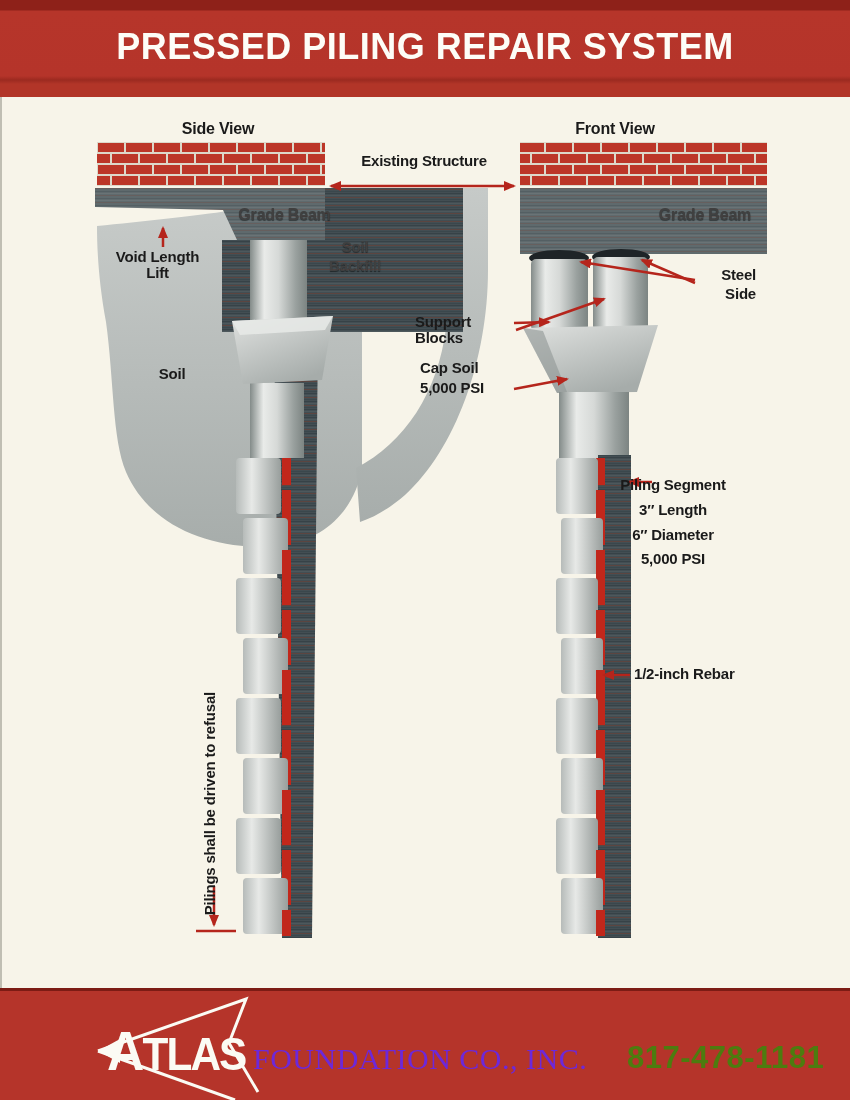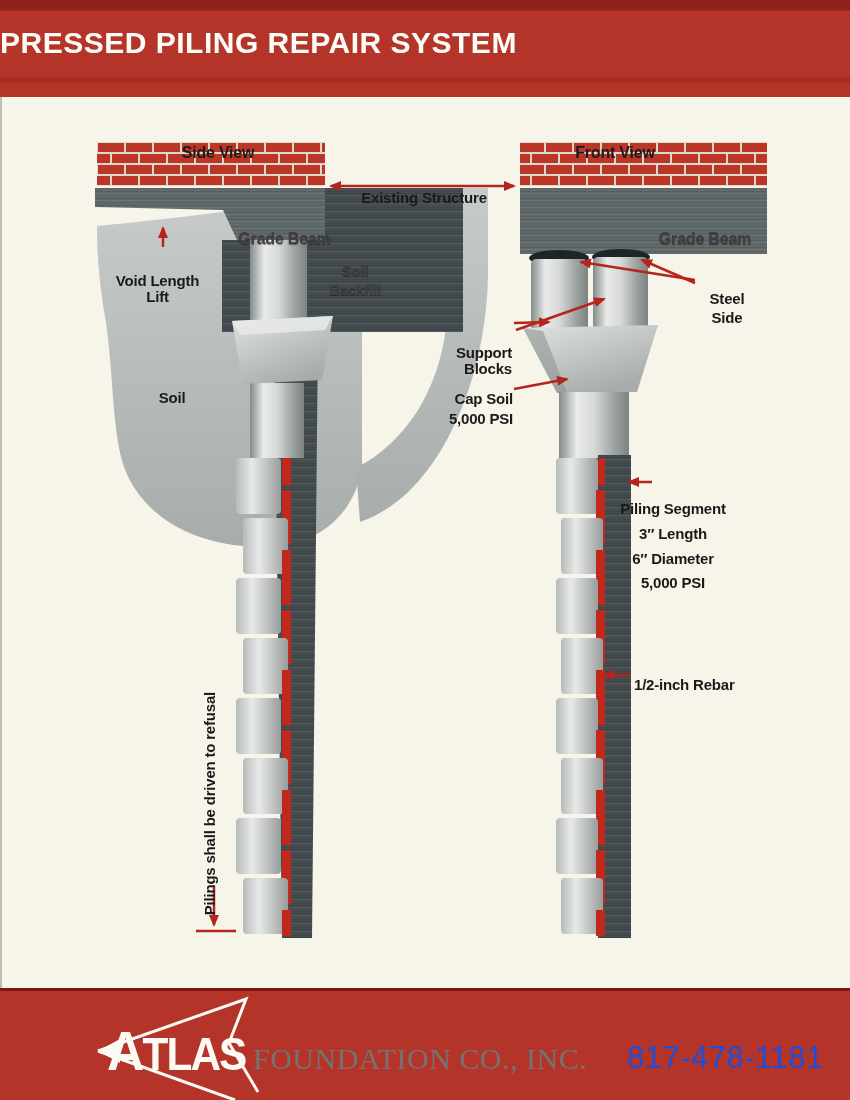--- a/index.html
+++ b/index.html
@@ -2,41 +2,41 @@
 <html><head>
 <meta charset="utf-8">
 <style>
   html,body{margin:0;padding:0;}
   body{width:850px;height:1100px;position:relative;background:#f7f4e9;
        font-family:"Liberation Sans",sans-serif;overflow:hidden;}
   .abs{position:absolute;}
   
   .top-band{left:0;top:0;width:850px;height:97px;
     background:linear-gradient(#8e2119 0px,#8e2119 10px,#b6352a 11px,#b5342a 76px,#9c2a20 80px,#b23528 84px,#b23528 97px);}
-  .page-title{left:0;top:26px;width:850px;color:#fdfdf7;
-    font-size:30px;font-weight:bold;letter-spacing:.5px;}
+  .page-title{left:0;top:26px;width:850px;text-align:center;color:#fdfdf7;
+    font-size:36px;font-weight:bold;letter-spacing:.5px;}
   .bottom-band{left:0;top:988px;width:850px;height:112px;background:#b5342a;border-top:3px solid #7c1b14;}
   
   #art{left:0;top:0;width:850px;height:1100px;z-index:1;}
   
   .lbl{position:absolute;z-index:3;font-weight:bold;color:#1a1a1a;font-size:15px;
        letter-spacing:-.2px;line-height:1.05;}
   .lbl.white{color:#404040;text-shadow:0 1px 1px rgba(0,0,0,.45);}
   .view-title{font-size:16px;}
-  .center{text-align:center;margin-top:24px;} .right{text-align:right;margin-top:31px;}
+  .center{text-align:center;} .right{text-align:left;}
   .vertical{writing-mode:vertical-rl;transform:rotate(180deg);white-space:nowrap;}
   .multiline{line-height:1.28;}
   .piling-note{line-height:1.65;}
   
   .atlas-text{left:107px;top:1018px;z-index:3;color:#fbfbf4;font-weight:bold;
     font-size:46px;letter-spacing:-2px;transform:scaleX(.92);transform-origin:left top;}
   .atlas-text::first-letter{font-size:56px;}
-  .company{left:253px;top:1042px;z-index:3;color:#737373;
+  .company{left:253px;top:1042px;z-index:3;color:#6d28d9;
     font-family:"Liberation Serif",serif;font-size:30px;letter-spacing:.5px;}
-  .phone{left:627px;top:1040px;z-index:3;color:#1d4ed8;font-weight:normal;
+  .phone{left:627px;top:1040px;z-index:3;color:#4d7c0f;font-weight:bold;
     font-size:31px;letter-spacing:.5px;}
   .scan-edge{left:0;top:97px;width:2px;height:891px;background:rgba(90,90,80,.35);z-index:4;}
 </style>
 </head>
 <body>
 
 <div class="abs top-band"></div>
 <div class="abs page-title">PRESSED PILING REPAIR SYSTEM</div>
 <div class="abs bottom-band"></div>
 <div class="abs scan-edge"></div>
@@ -182,53 +182,53 @@
   <g stroke="#fbfbf4" stroke-width="3" fill="none">
     <path d="M98,1051 L246,999 L229,1043 L258,1092"></path>
     <path d="M98,1051 L235,1100"></path>
     <path d="M98,1051 L120,1039 L120,1063 Z" fill="#fbfbf4" stroke="none"></path>
   </g>
 </svg>
 
 <div class="lbl view-title center" style="left:158px;top:121px;width:120px;">Side View</div>
 <div class="lbl view-title center" style="left:555px;top:121px;width:120px;">Front View</div>
 
-<div class="lbl center" style="left:348px;top:166px;width:152px;">Existing Structure</div>
+<div class="lbl center" style="left:348px;top:153px;width:152px;">Existing Structure</div>
 
 <div class="lbl white center" style="left:237px;top:207px;width:95px;font-size:16px;">Grade Beam</div>
 
 <div class="lbl white center multiline" style="left:315px;top:237px;width:80px;font-size:15px;">
   <div>Soil</div>
   <div>Backfill</div>
 </div>
 
 <div class="lbl center" style="left:105px;top:249px;width:105px;">Void Length Lift</div>
 
 <div class="lbl center" style="left:146px;top:366px;width:52px;">Soil</div>
 
 <div class="lbl vertical" style="left:202px;top:692px;">Pilings shall be driven to refusal</div>
 
 <div class="lbl white center" style="left:655px;top:207px;width:100px;font-size:16px;">Grade Beam</div>
 
-<div class="lbl center multiline" style="left:698px;top:265px;width:58px;">
+<div class="lbl center multiline" style="left:698px;top:265px;width:58px;text-align:right;">
   <div>Steel</div>
   <div>Side</div>
 </div>
 
 <div class="lbl right" style="left:415px;top:314px;width:97px;">Support Blocks</div>
 
 <div class="lbl right multiline" style="left:420px;top:358px;width:93px;line-height:1.35;">
   <div>Cap Soil</div>
   <div>5,000 PSI</div>
 </div>
 
 <div class="lbl center piling-note" style="left:606px;top:473px;width:134px;">
   <div>Piling Segment</div>
   <div>3″ Length</div>
   <div>6″ Diameter</div>
   <div>5,000 PSI</div>
 </div>
 
-<div class="lbl" style="left:634px;top:666px;width:140px;margin-top:11px;">1/2-inch Rebar</div>
+<div class="lbl" style="left:634px;top:666px;width:140px;">1/2-inch Rebar</div>
 
 <div class="abs atlas-text">ATLAS</div>
 <div class="abs company">FOUNDATION CO., INC.</div>
 <div class="abs phone">817-478-1181</div>
 
 </body></html>

